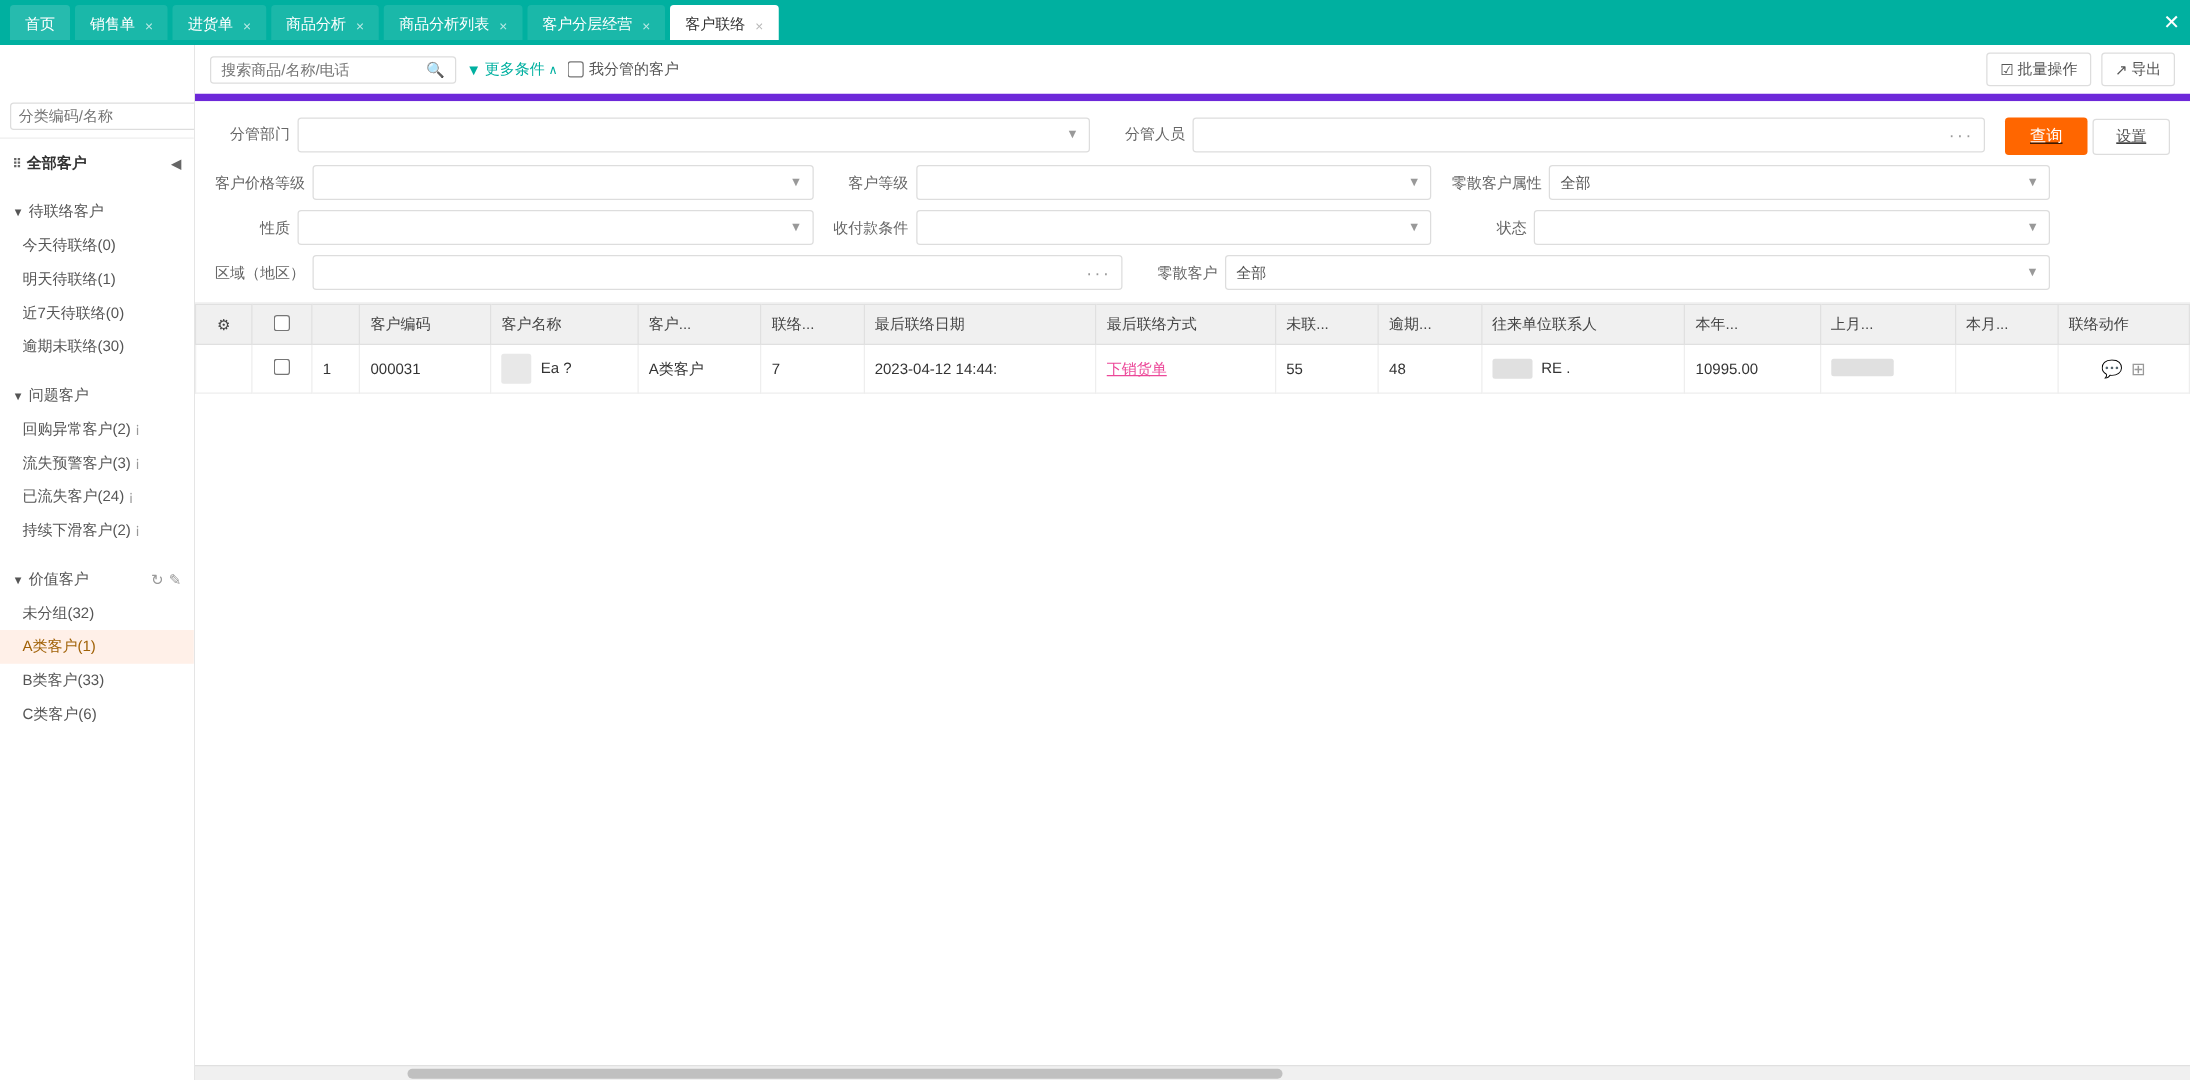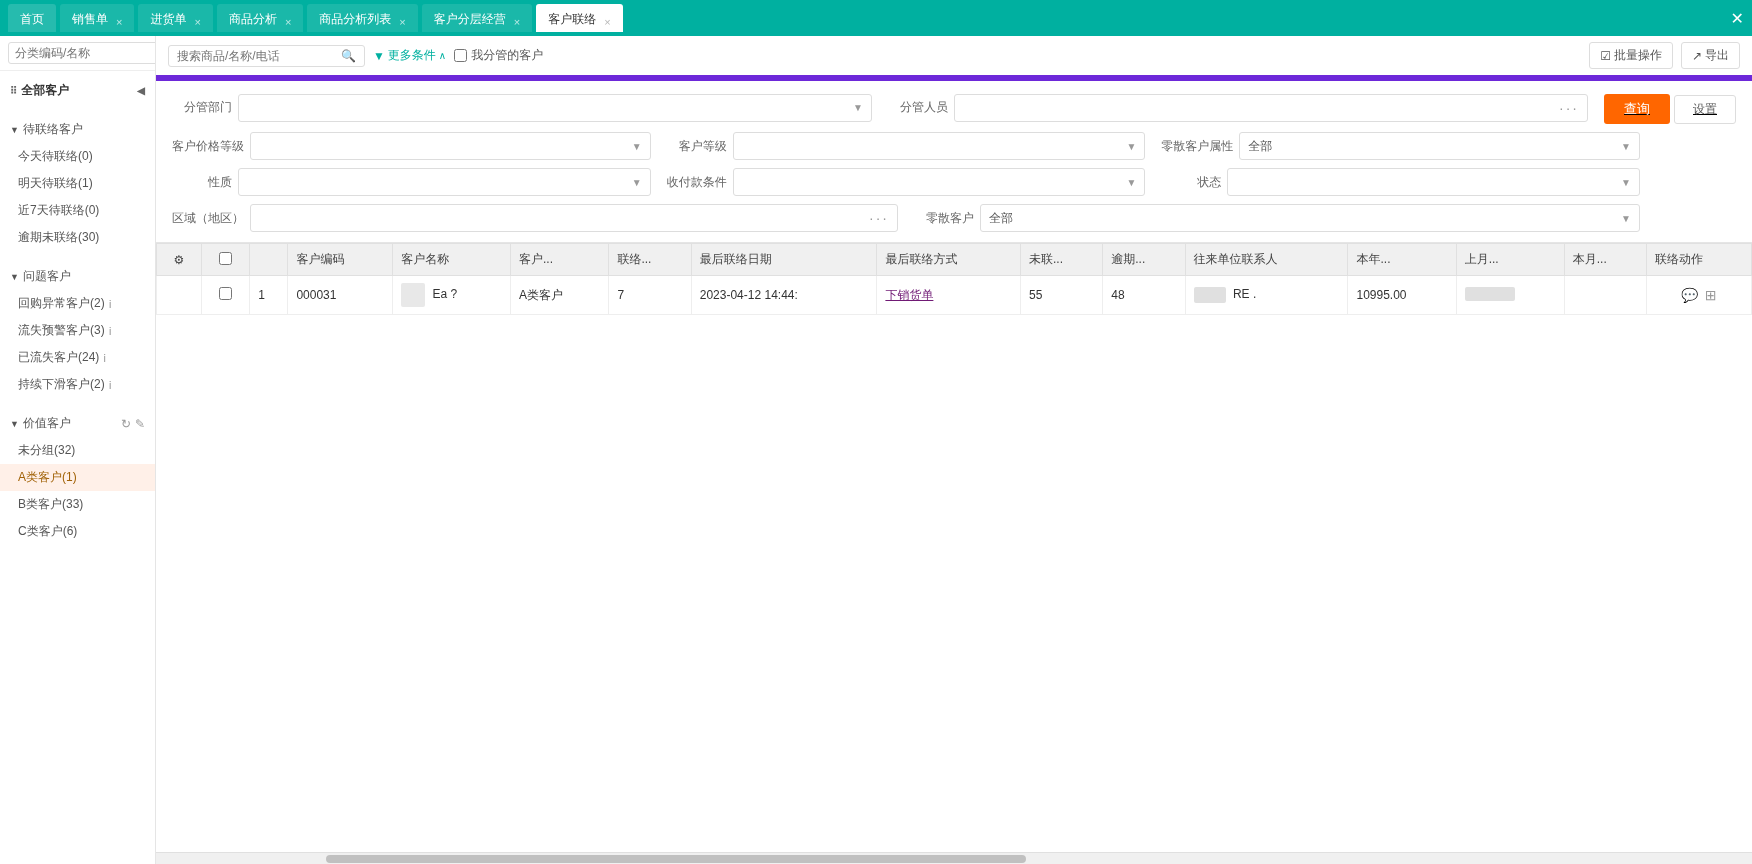--- a/index.html
+++ b/index.html
@@ -29,21 +29,21 @@
 
     
     .sidebar {
       width: 156px; min-width: 156px; background: #fff;
       border-right: 1px solid #e5e5e5;
       display: flex; flex-direction: column;
       overflow-y: auto;
     }
     .sidebar-search {
       display: flex; align-items: center;
-      padding: 6px 8px; border-bottom: 1px solid #eee; gap: 4px;
+      padding: 6px 8px; border-bottom: 1px solid #eee; gap: 4px; margin-top: 40px;
     }
     .sidebar-search input {
       flex: 1; border: 1px solid #ddd; border-radius: 3px;
       padding: 3px 6px; font-size: 12px; outline: none;
     }
     .sidebar-section { padding: 6px 0; }
     .sidebar-section-title {
       display: flex; align-items: center; gap: 4px;
       padding: 5px 10px; font-weight: bold; color: #333; cursor: pointer;
     }
@@ -131,21 +131,21 @@
       padding: 7px 8px; text-align: left; color: #444;
       border: 1px solid #e0e0e0; font-weight: 500; white-space: nowrap;
       font-size: 12px;
     }
     tbody tr { background: #fff; }
     tbody td {
       padding: 7px 8px; border: 1px solid #eee;
       color: #333; font-size: 12px; white-space: nowrap;
     }
     .gear-icon, .checkbox-cell { text-align: center; }
-    .link-text { color: #701a75; cursor: pointer; text-decoration: underline; }
+    .link-text { color: #ec4899; cursor: pointer; text-decoration: underline; }
     .action-icons { display: flex; gap: 6px; justify-content: center; }
     .action-icon { color: #999; cursor: pointer; font-size: 14px; }
 
     
     .pagination {
       display: flex; align-items: center; justify-content: flex-end;
       padding: 8px 16px; background: #fff; border-top: 1px solid #e5e5e5;
       gap: 8px; color: #555;
     }
     .page-size-select {

